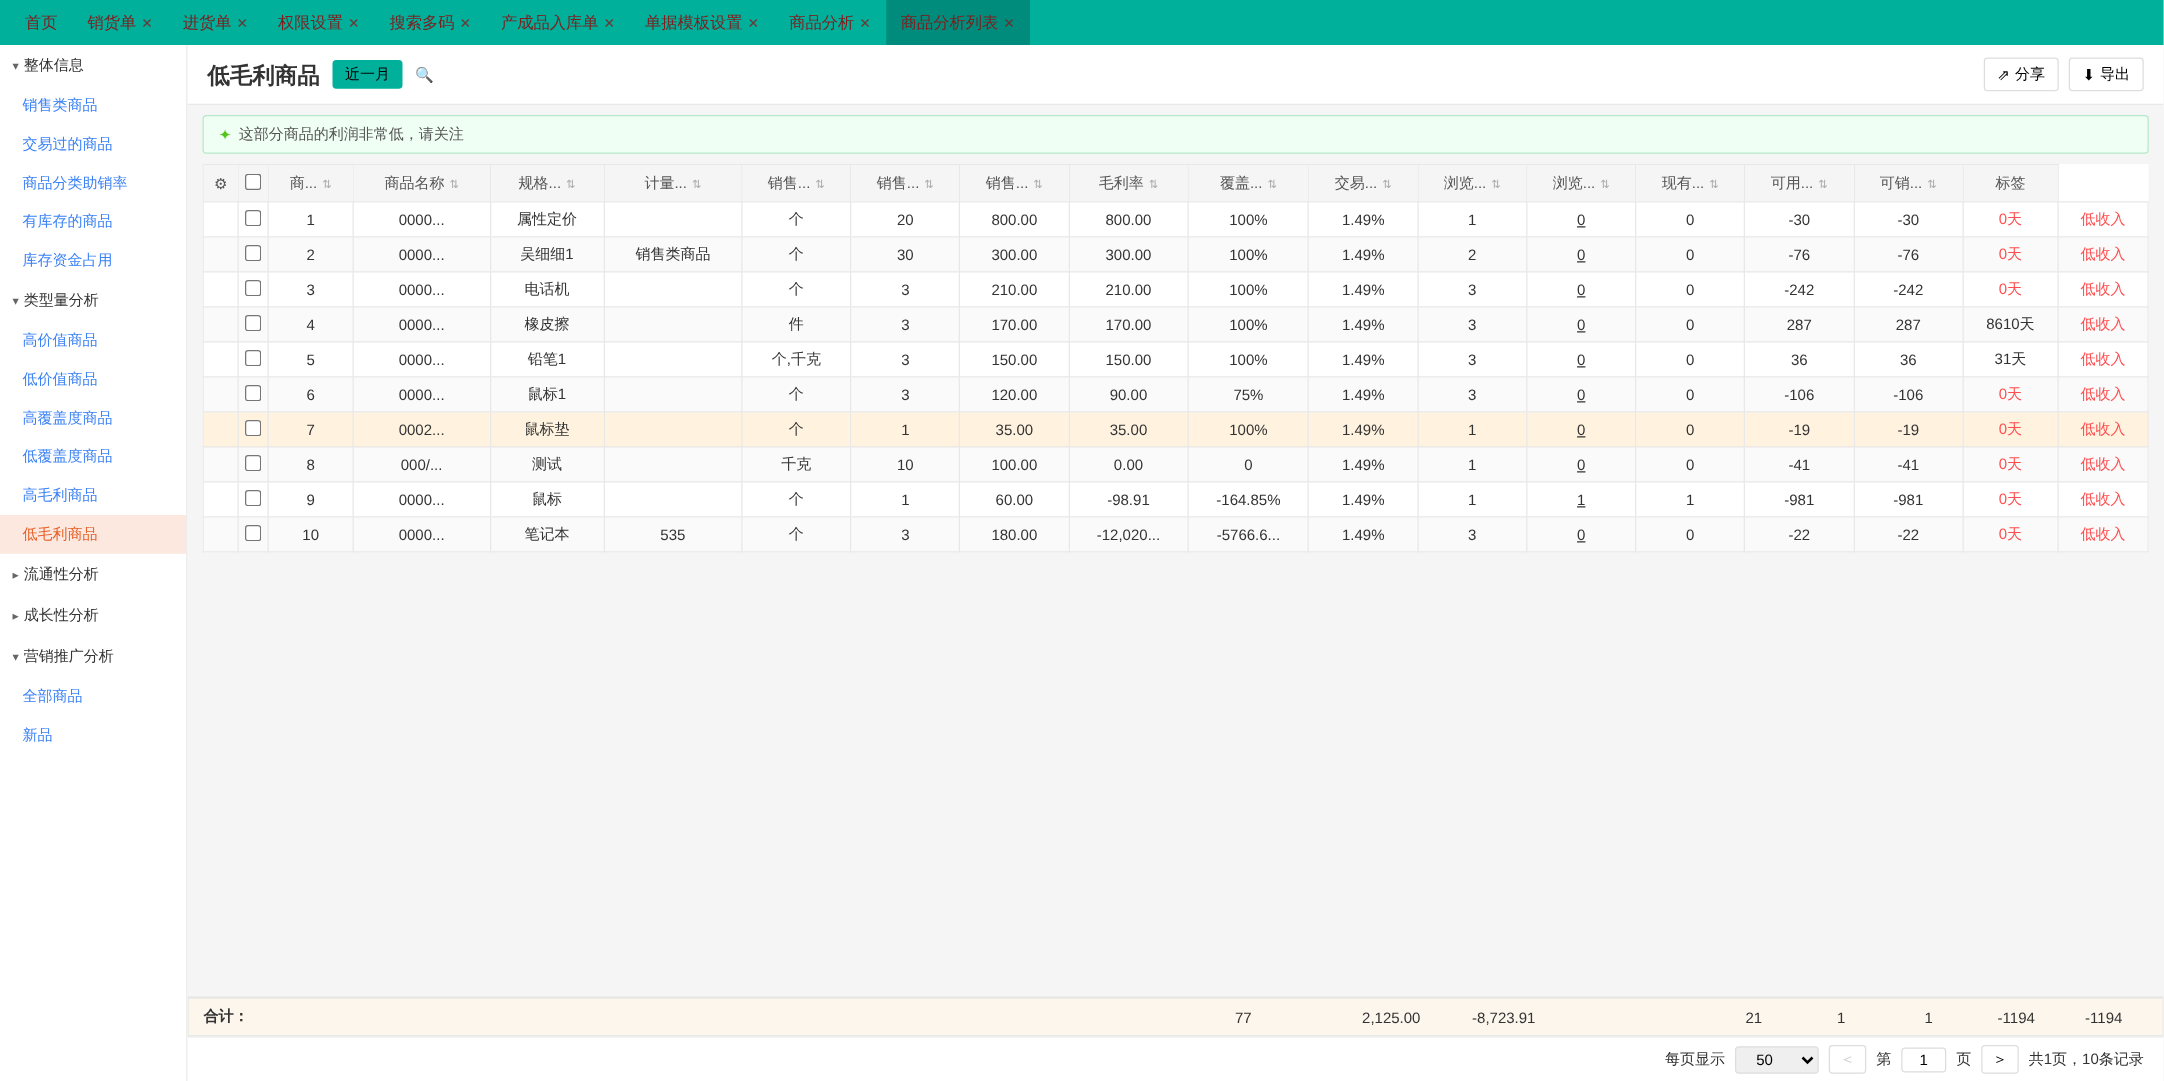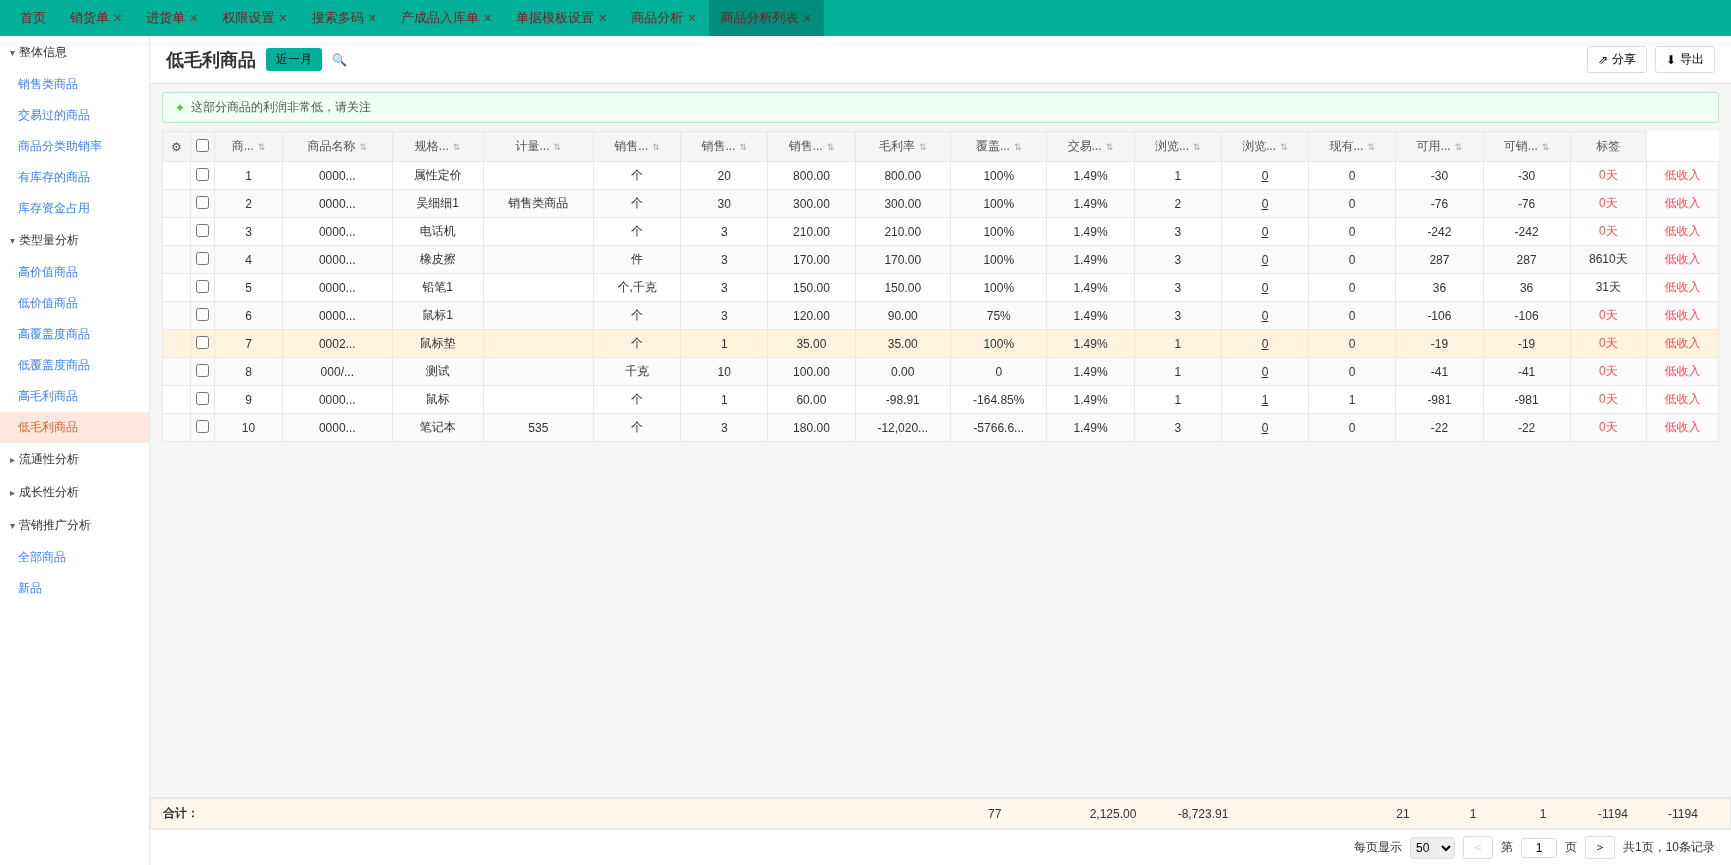--- a/index.html
+++ b/index.html
@@ -191,21 +191,21 @@
       padding: 6px 16px;
       display: flex;
       align-items: center;
       justify-content: flex-end;
       gap: 8px;
       font-size: 12px;
     }
     .pagination-bar select {
       border: 1px solid #ddd;
       border-radius: 3px;
-      padding: 2px 1px;
+      padding: 2px 12px;
       font-size: 12px;
     }
     .pagination-btn {
       border: 1px solid #ddd;
       background: #fff;
       border-radius: 3px;
       padding: 2px 8px;
       cursor: pointer;
       font-size: 12px;
     }

